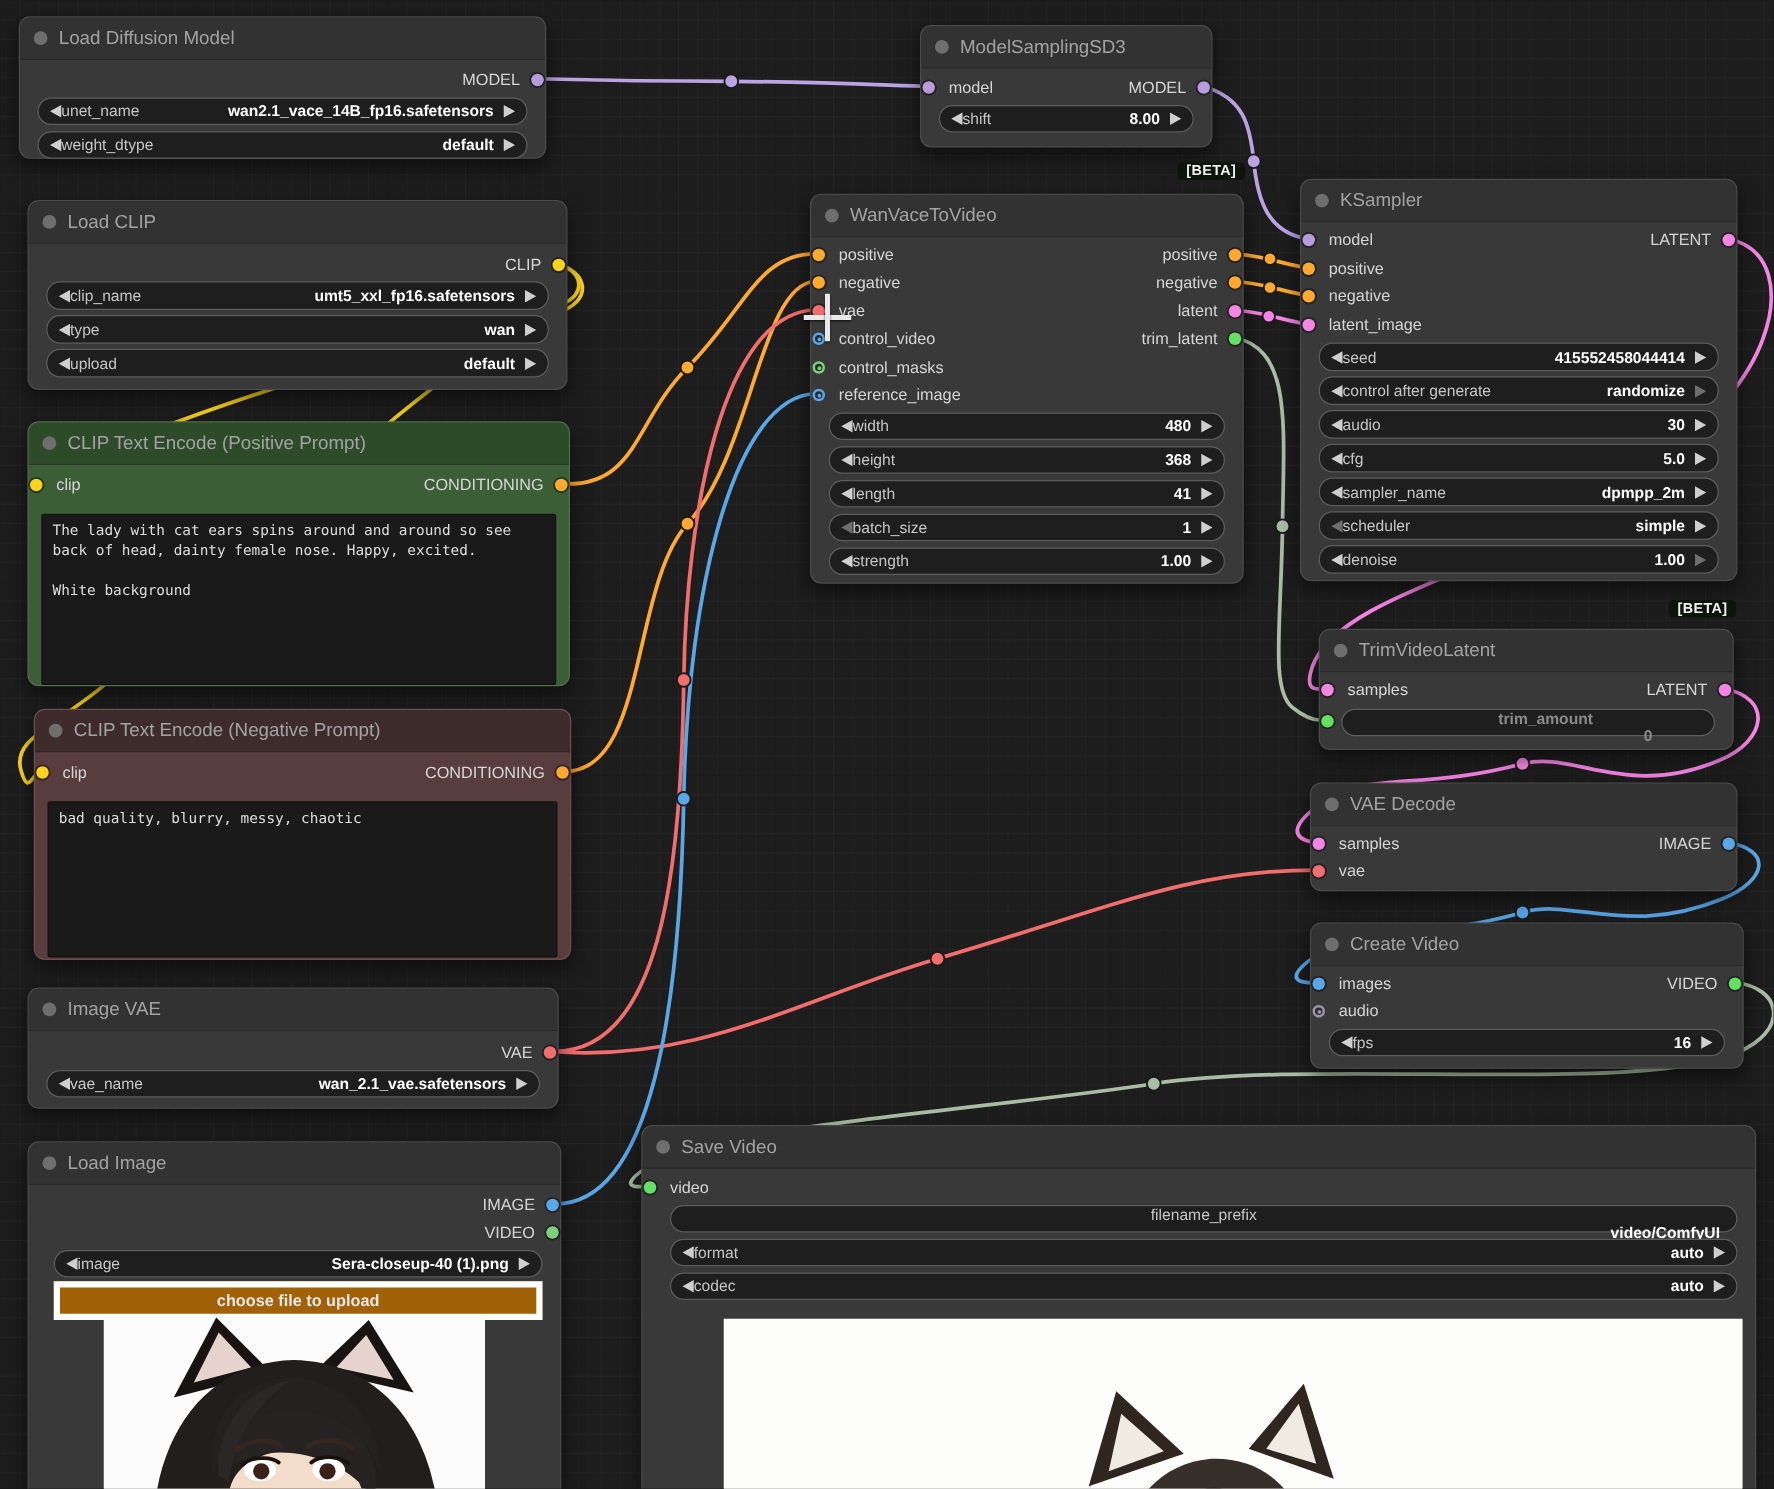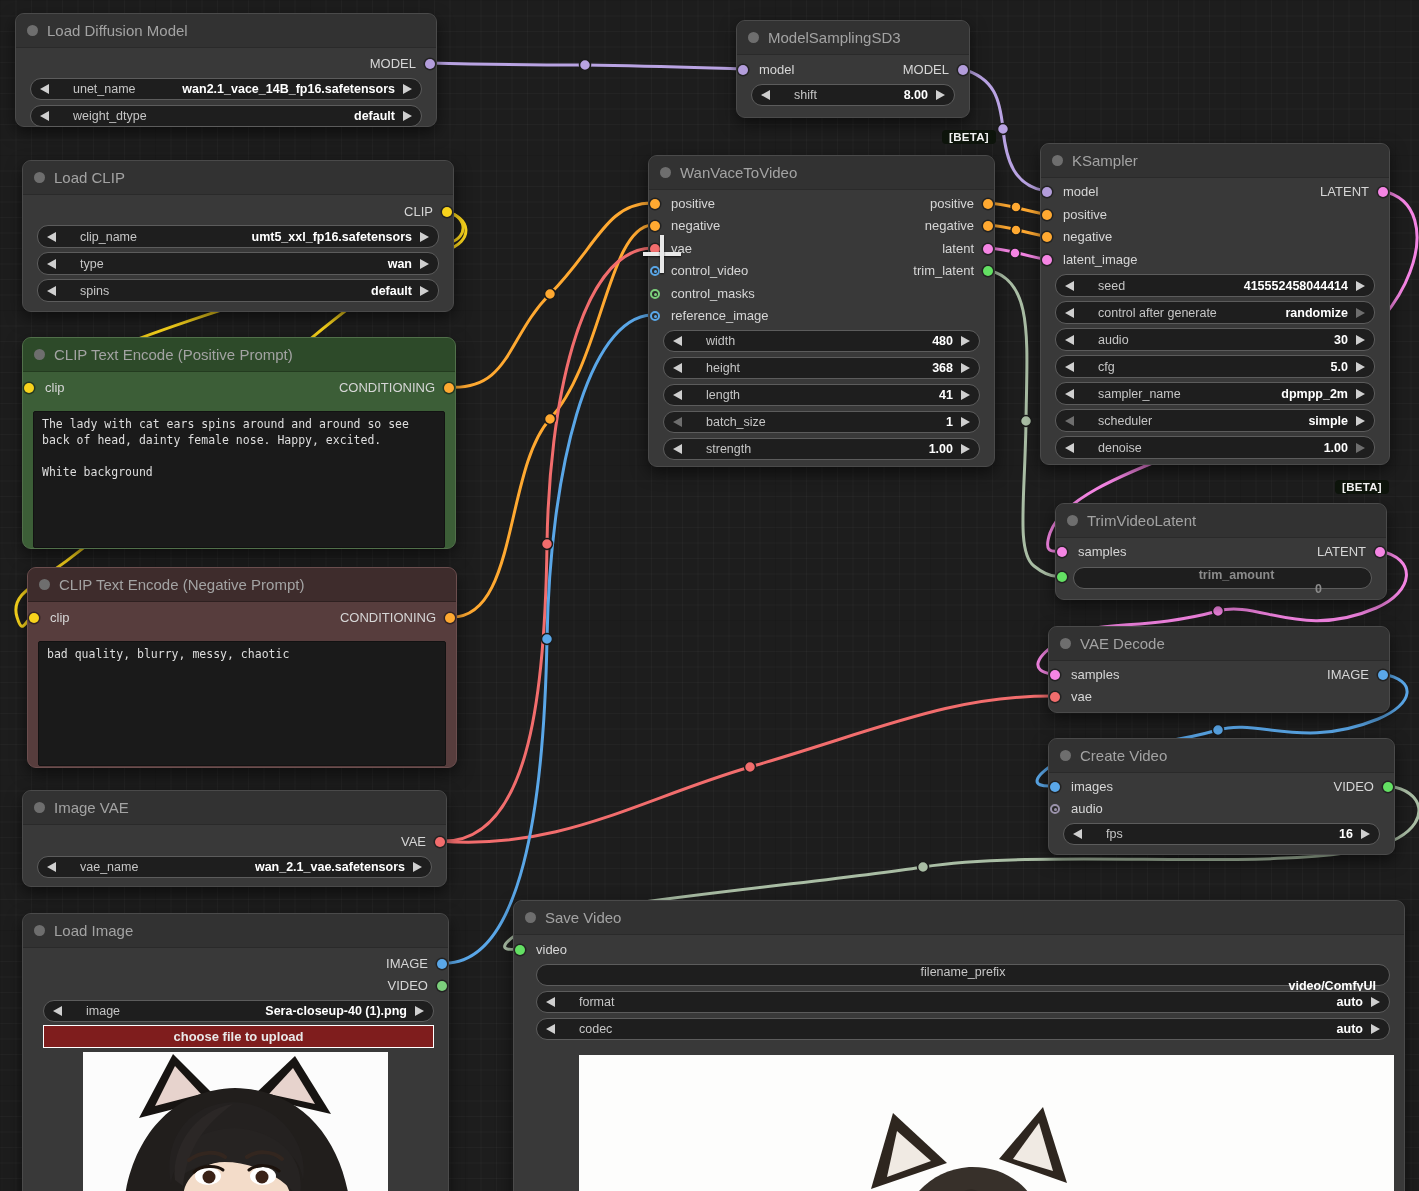--- a/index.html
+++ b/index.html
@@ -35,32 +35,32 @@
   .c-model{background:#b39ddb;color:#b39ddb;} .c-clip{background:#f8d31c;color:#f8d31c;}
   .c-cond{background:#ffa931;color:#ffa931;}  .c-latent{background:#f585e4;color:#f585e4;}
   .c-vae{background:#f26d6d;color:#f26d6d;}   .c-image{background:#5aa7e8;color:#5aa7e8;}
   .c-mask{background:#7ccf7c;color:#7ccf7c;}  .c-lime{background:#63e063;color:#63e063;}
   .c-audio{background:#9b93ab;color:#9b93ab;}
   .plabel{position:absolute;font-size:13px;color:#d6d6d6;white-space:nowrap;z-index:3;}
   .plabel.in{left:22px;} .plabel.out{right:20px;}
   .widget{position:absolute;left:14px;right:14px;height:20px;background:#1e1e1e;
           border:1px solid #5c5c5c;border-radius:11px;display:flex;align-items:center;
           padding:0 9px;z-index:3;}
-  .wl{font-size:12.5px;color:#c6c6c6;margin-left:24px;white-space:nowrap;}
+  .wl{font-size:12.5px;color:#c6c6c6;margin-left:0;white-space:nowrap;}
   .wv{font-size:12.5px;color:#fff;font-weight:700;margin-left:auto;margin-right:8px;white-space:nowrap;}
   .arr{width:0;height:0;border-top:5.5px solid transparent;border-bottom:5.5px solid transparent;flex:none;}
   .arr.l{border-right:9px solid #cfcfcf;} .arr.r{border-left:9px solid #cfcfcf;}
   .arr.l.dim{border-right-color:#6e6e6e;} .arr.r.dim{border-left-color:#6e6e6e;}
   .widget.noarrows{padding:0 13px;flex-direction:column;}
   .widget.dim .wl,.widget.dim .wv{color:#8b8b8b;font-weight:600;}
   .widget.dim .wv{margin-right:36px;}
   .prompt{position:absolute;left:10px;right:10px;background:#1a1a1a;border:1px solid #121212;
           color:#dedede;font:11.5px/1.38 "DejaVu Sans Mono", monospace;padding:5px 8px;
           resize:none;z-index:3;border-radius:2px;white-space:pre-wrap;overflow:hidden;}
-  .upload{position:absolute;background:#7f1d1d;border:1px solid #ffffff;color:#e8e8e8;
+  .upload{position:absolute;background:#a16207;border:5px solid #ffffff;color:#e8e8e8;
           font-size:13px;font-weight:700;display:flex;align-items:center;justify-content:center;z-index:3;}
   .beta{position:absolute;background:#0d140b;color:#f2f2f2;font-size:11.5px;font-weight:700;
         padding:1px 7px;border-radius:4px;z-index:5;letter-spacing:.3px;}
   .preview{position:absolute;z-index:3;background:#fff;overflow:hidden;}
   .preview svg{display:block;}
   #cursor{position:absolute;z-index:9;}
   #cursor div{position:absolute;background:#e9e9e9;box-shadow:0 1px 2px rgba(0,0,0,.65);}
 </style>
 </head>
 <body>
@@ -155,21 +155,21 @@
       <span class="arr r"></span>
     </div>
     <div class="widget" style="top:91px;height:21px;">
       <span class="arr l"></span>
       <span class="wl">type</span>
       <span class="wv">wan</span>
       <span class="arr r"></span>
     </div>
     <div class="widget" style="top:118px;height:21px;">
       <span class="arr l"></span>
-      <span class="wl">spins</span>
+      <span class="wl">upload</span>
       <span class="wv">default</span>
       <span class="arr r"></span>
     </div>
   </div>
 
   <div class="node green" style="left:22px;top:337px;width:432px;height:210px;">
     <div class="hd">
       <span class="hdot"></span>
       <span class="ttl">CLIP Text Encode (Positive Prompt)</span>
     </div>

